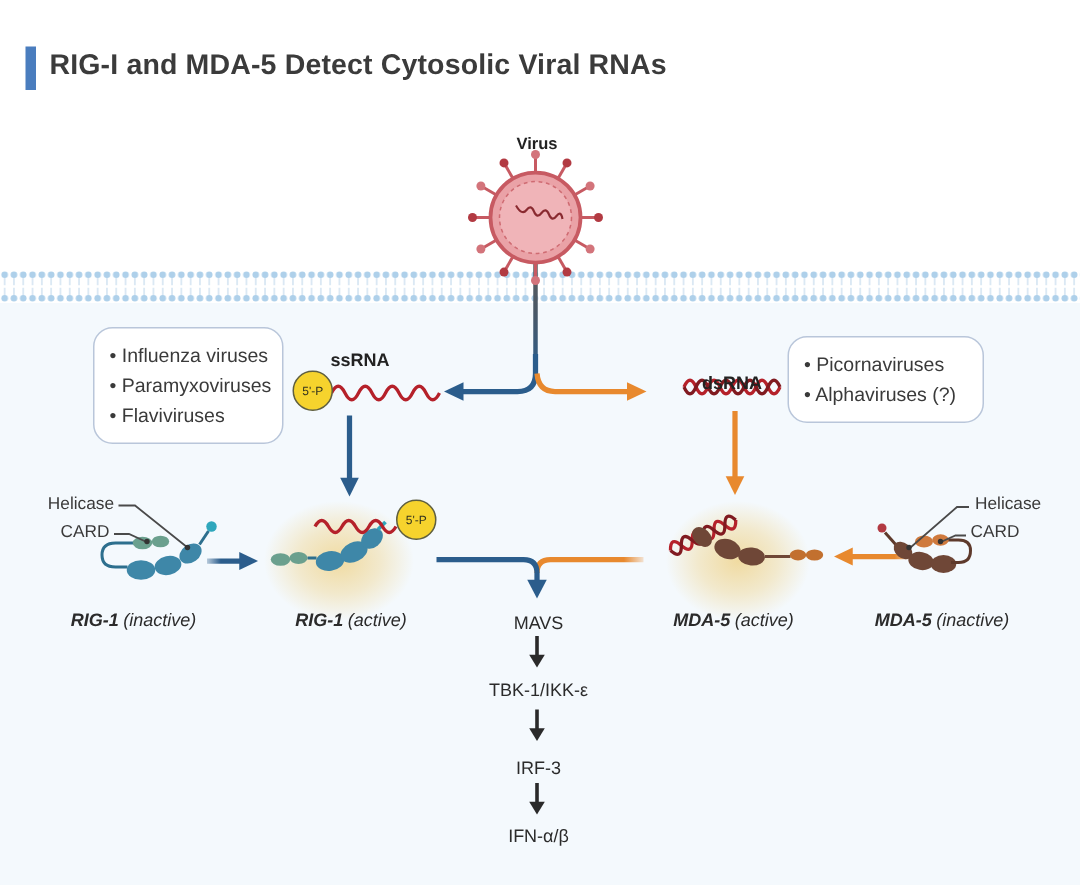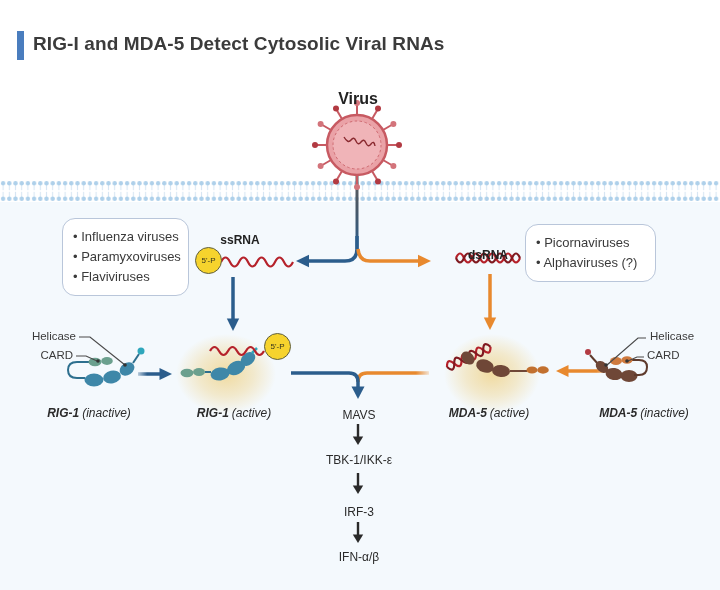--- a/index.html
+++ b/index.html
@@ -3,21 +3,21 @@
 <meta charset="utf-8">
 <style>
   html,body{margin:0;padding:0;background:#ffffff;}
   .stage{position:relative;width:720px;height:590px;background:#ffffff;overflow:hidden;
          font-family:"Liberation Sans",sans-serif;}
   .cytosol{position:absolute;left:0;top:202px;width:720px;height:388px;background:#f4f9fd;}
   .layer{position:absolute;left:0;top:0;}
   .accent-bar{position:absolute;left:17px;top:31px;width:7px;height:29px;background:#4a7dbe;}
   .title{position:absolute;left:33px;top:33px;margin:0;font-size:19px;font-weight:bold;
          color:#3b3b3b;white-space:nowrap;letter-spacing:.1px;}
-  .blabel{position:absolute;transform:translateX(-50%);font-weight:bold;font-size:16px;
+  .blabel{position:absolute;transform:translateX(-50%);font-weight:bold;font-size:11px;
           color:#222;white-space:nowrap;}
   .vbox{position:absolute;background:#ffffff;border:1.5px solid #b9c6da;border-radius:13px;
         padding:8px 8px 8px 10px;box-sizing:border-box;}
   .vitem{font-size:13px;color:#3a3a3a;line-height:1.55;white-space:nowrap;}
   .vitem::before{content:"• ";}
   .badge{position:absolute;width:27px;height:27px;border-radius:50%;background:#f6d32d;
          border:1px solid #5f5f3f;display:flex;align-items:center;justify-content:center;
          font-size:8px;font-weight:normal;color:#33331f;box-sizing:border-box;white-space:nowrap;}
   .anno{position:absolute;font-size:11.5px;color:#3a3a3a;white-space:nowrap;}
   .namelabel{position:absolute;transform:translateX(-50%);font-size:12px;color:#2b2b2b;
@@ -252,21 +252,21 @@
 
   <div class="namelabel" style="left:89px;top:406px;">
     <span class="nm">RIG-1</span><span class="st">(inactive)</span>
   </div>
   <div class="namelabel" style="left:234px;top:406px;">
     <span class="nm">RIG-1</span><span class="st">(active)</span>
   </div>
   <div class="namelabel" style="left:489px;top:406px;">
     <span class="nm">MDA-5</span><span class="st">(active)</span>
   </div>
-  <div class="namelabel" style="left:644px;top:406px;">
+  <div class="namelabel" style="left:628px;top:406px;">
     <span class="nm">MDA-5</span><span class="st">(inactive)</span>
   </div>
 
   <div class="pstep" style="left:359px;top:408px;">MAVS</div>
   <div class="pstep" style="left:359px;top:453px;">TBK-1/IKK-ε</div>
   <div class="pstep" style="left:359px;top:505px;">IRF-3</div>
   <div class="pstep" style="left:359px;top:550px;">IFN-α/β</div>
 
 </div>
 

